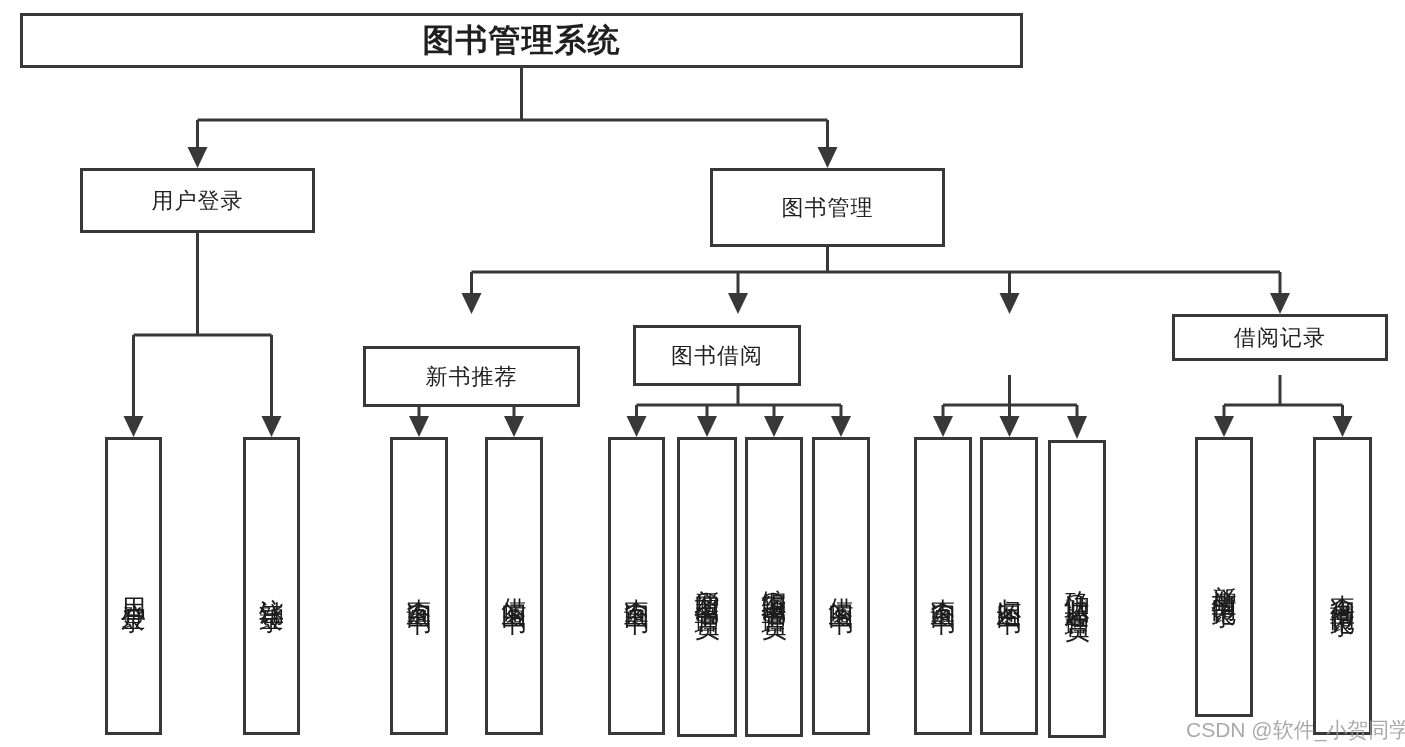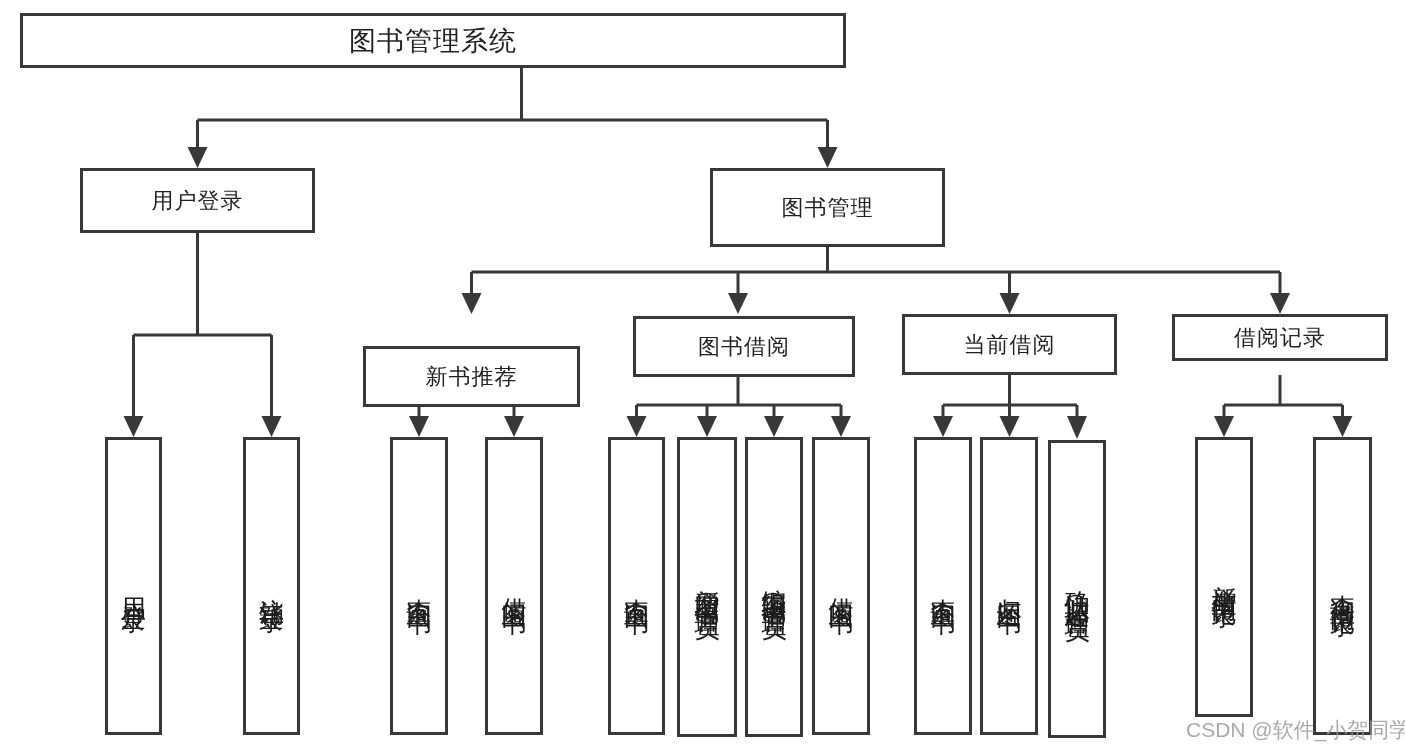--- a/index.html
+++ b/index.html
@@ -17,25 +17,25 @@
     box-sizing: border-box;
     border: 3px solid #383838;
     background: #ffffff;
     display: flex;
     align-items: center;
     justify-content: center;
     color: #1f1f1f;
     z-index: 2;
   }
   .hbox { font-size: 22px; letter-spacing: 1px; }
-  #root   { left: 20px;  top: 13px;  width: 826px; height: 55px; font-size: 27px; }
+  #root   { left: 20px;  top: 13px;  width: 1003px; height: 55px; font-size: 32px; font-weight: bold; }
   #b-ul   { left: 80px;  top: 168px; width: 235px;  height: 65px; }
   #b-bm   { left: 710px; top: 168px; width: 235px;  height: 79px; }
   #b-nb   { left: 363px; top: 314px; width: 217px;  height: 61px; margin-top: 32px; }
-  #b-bb   { left: 633px; top: 316px; width: 222px;  height: 61px; }
+  #b-bb   { left: 633px; top: 325px; width: 168px;  height: 61px; }
   #b-cb   { left: 902px; top: 314px; width: 215px;  height: 61px; }
   #b-br   { left: 1172px;top: 314px; width: 216px;  height: 47px; }
 
   .vbox { top: 437px; width: 58px; height: 298px; }
   .vtext {
     writing-mode: vertical-rl;
     text-orientation: mixed;
     font-size: 25px;
     letter-spacing: 4px;
     color: #1c1c1c;
@@ -104,21 +104,20 @@
     </g>
   </svg>
 
   <div class="box hbox" id="root">图书管理系统</div>
 
   <div class="box hbox" id="b-ul">用户登录</div>
   <div class="box hbox" id="b-bm">图书管理</div>
 
   <div class="box hbox" id="b-nb">新书推荐</div>
   <div class="box hbox" id="b-bb">图书借阅</div>
-  <div class="box hbox" id="b-cb">当前借阅</div>
   <div class="box hbox" id="b-br">借阅记录</div>
 
   <div class="box vbox" id="lf-ul-0">
     <span class="vtext">用户登录</span>
   </div>
   <div class="box vbox" id="lf-ul-1">
     <span class="vtext">注销登录</span>
   </div>
 
   <div class="box vbox" id="lf-nb-0">

